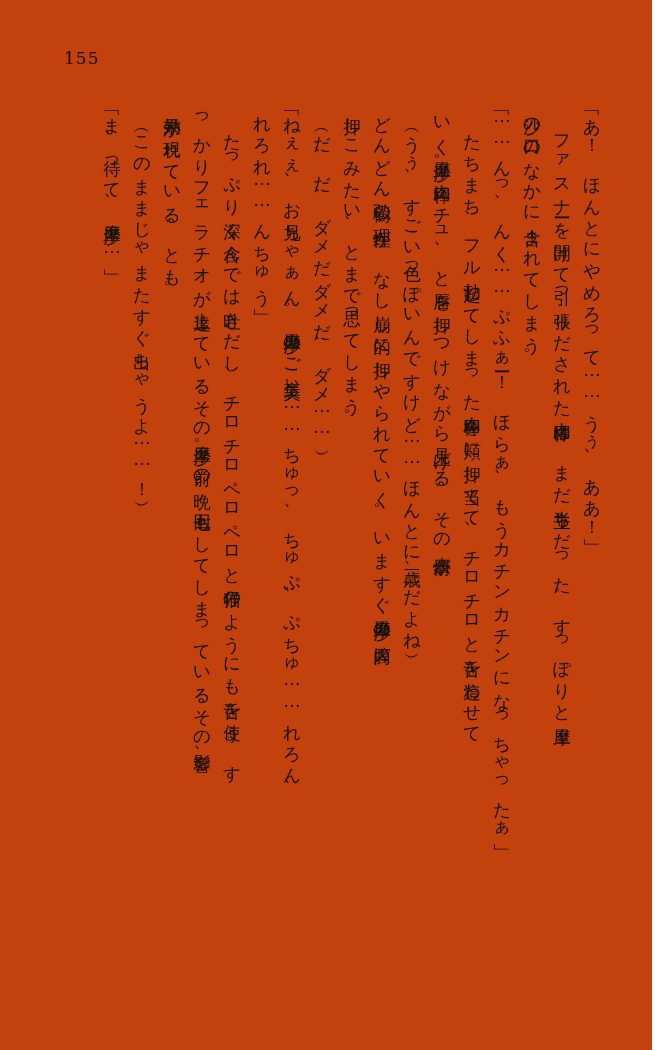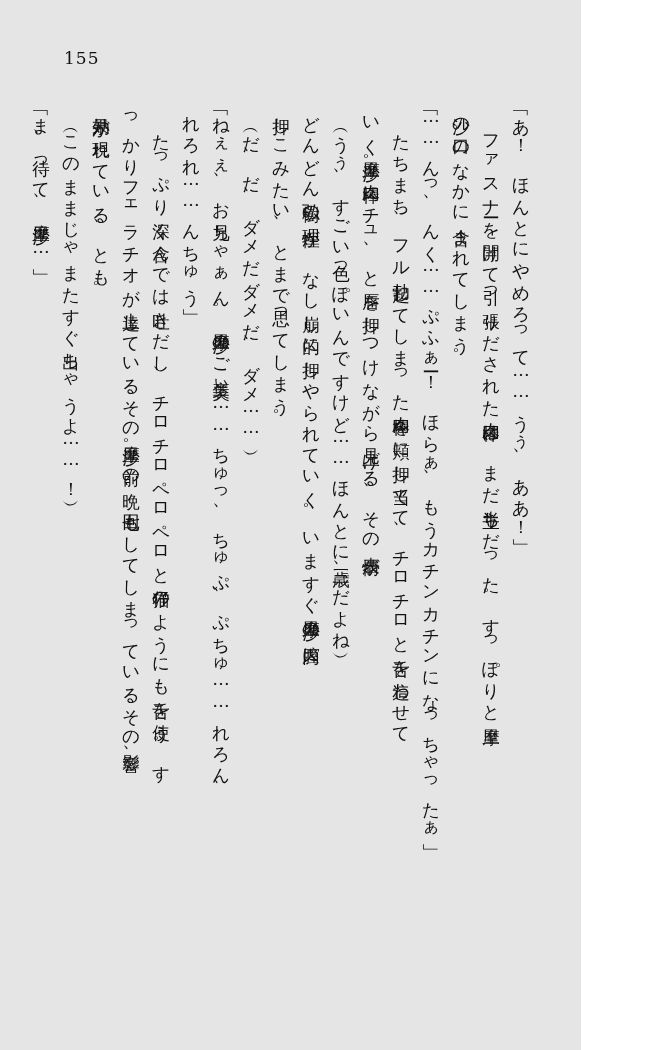--- a/index.html
+++ b/index.html
@@ -2,23 +2,23 @@
 <html><head>
 <meta charset="utf-8">
 <style>
   html, body {
     margin: 0;
     padding: 0;
     background: #ffffff;
   }
   #page {
     position: relative;
-    width: 581px;
+    width: 652px;
     height: 1050px;
-    background: #e5e5e5;
+    background: #c2410c;
     overflow: hidden;
     font-family: "DejaVu Serif", "Liberation Serif", serif;
     color: #111111;
   }
   #page-number {
     position: absolute;
     top: 48px;
     left: 64px;
     font-size: 17px;
     letter-spacing: 1px;

